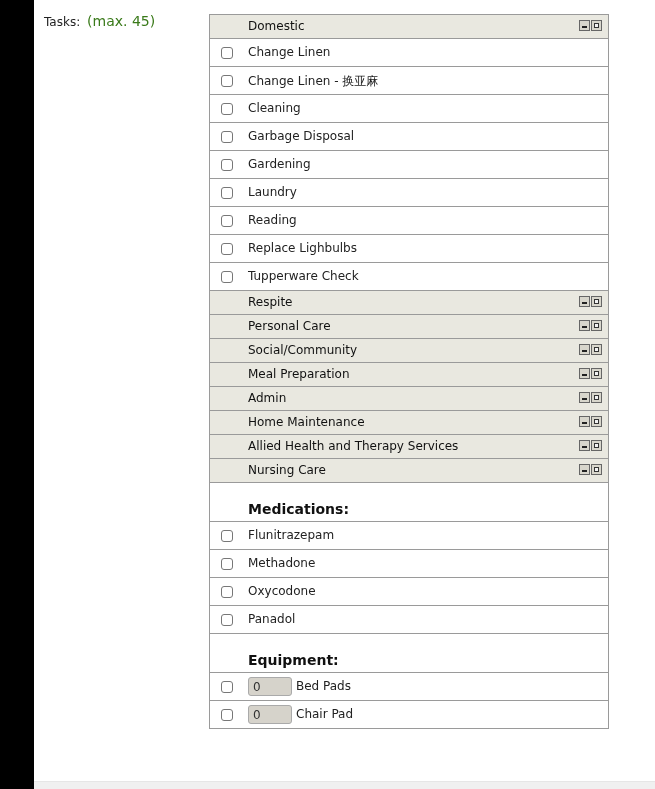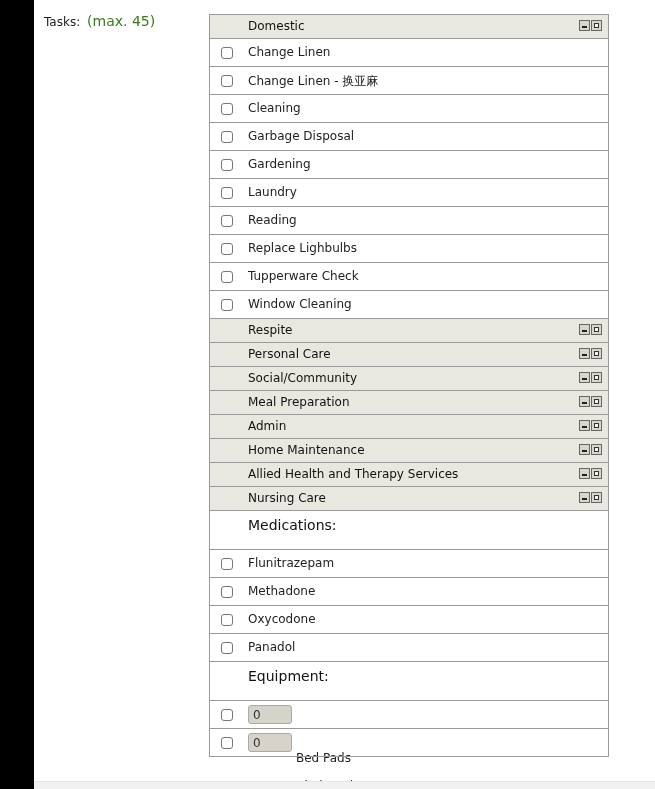--- a/index.html
+++ b/index.html
@@ -27,27 +27,27 @@
   .ctrl.max::after { content:""; position:absolute; left:2px; top:2px; width:5px; height:5px; border:1px solid #333; box-sizing:border-box; background:#f2f2f2; }
   .row { height:27px; border-bottom:1px solid #9a9a9a; position:relative; }
   .row .cb {
     position:absolute; left:11px; top:8px; width:12px; height:12px;
     border:1px solid #777; border-radius:3px; background:#fff; box-sizing:border-box;
   }
   .row .label { position:absolute; left:38px; top:6px; font-size:12px; color:#222; }
   .section-title {
     height:38px; border-bottom:1px solid #9a9a9a; position:relative;
   }
-  .section-title .label { position:absolute; left:38px; bottom:16px; font-size:14px; font-weight:normal; color:#111; }
+  .section-title .label { position:absolute; left:38px; bottom:4px; font-size:14px; font-weight:bold; color:#111; }
   .qty {
     position:absolute; left:38px; top:4px; width:44px; height:19px;
     background:#d6d3cb; border:1px solid #aaa; border-radius:3px; box-sizing:border-box;
     font-size:12px; color:#333; padding:2px 0 0 4px;
   }
-  .row .eq-label { position:absolute; left:86px; top:6px; font-size:12px; color:#222;margin-top:44px; }
+  .row .eq-label { position:absolute; left:86px; top:6px; font-size:12px; color:#222; }
 </style>
 </head>
 <body>
 
 <div class="left-bar"></div>
 
 <div class="tasks-label">
   <span>Tasks:</span>
   <span class="max">(max. 45)</span>
 </div>
@@ -89,24 +89,20 @@
       <span class="cb"></span>
       <span class="label">Reading</span>
     </div>
   <div class="row">
       <span class="cb"></span>
       <span class="label">Replace Lighbulbs</span>
     </div>
   <div class="row">
       <span class="cb"></span>
       <span class="label">Tupperware Check</span>
-    </div>
-  <div class="row">
-      <span class="cb"></span>
-      <span class="label">Window Cleaning</span>
     </div>
 
   <div class="hdr">
     <span class="label">Respite</span>
     <span class="ctrls">
         <span class="ctrl min"></span>
         <span class="ctrl max"></span>
       </span>
   </div>
   <div class="hdr">

